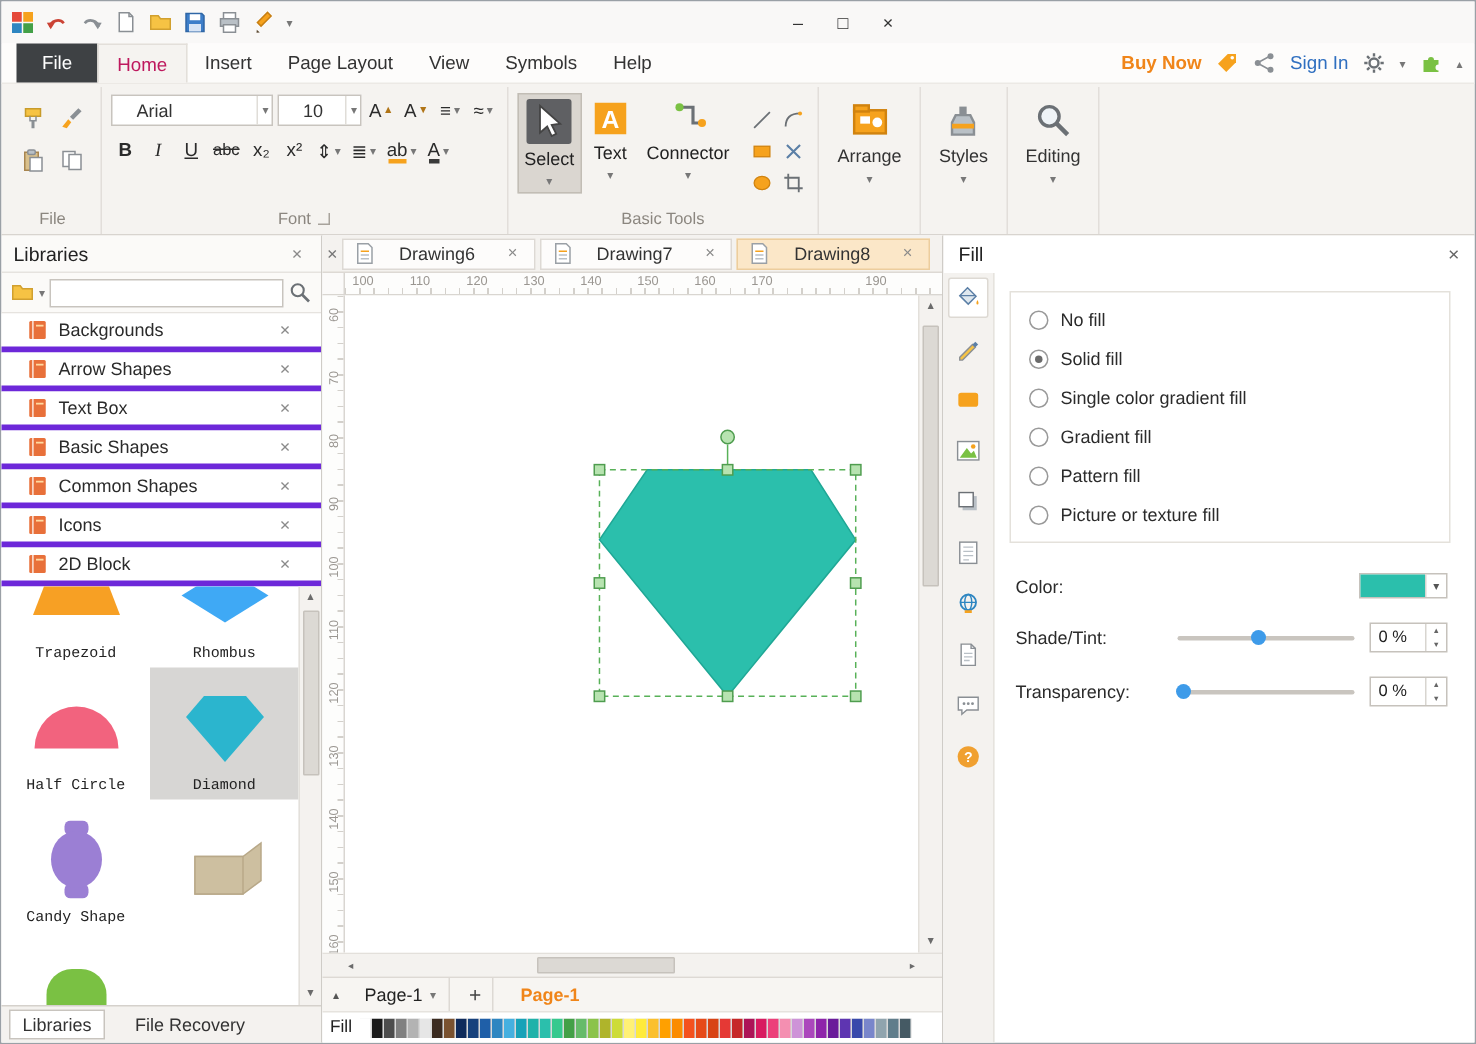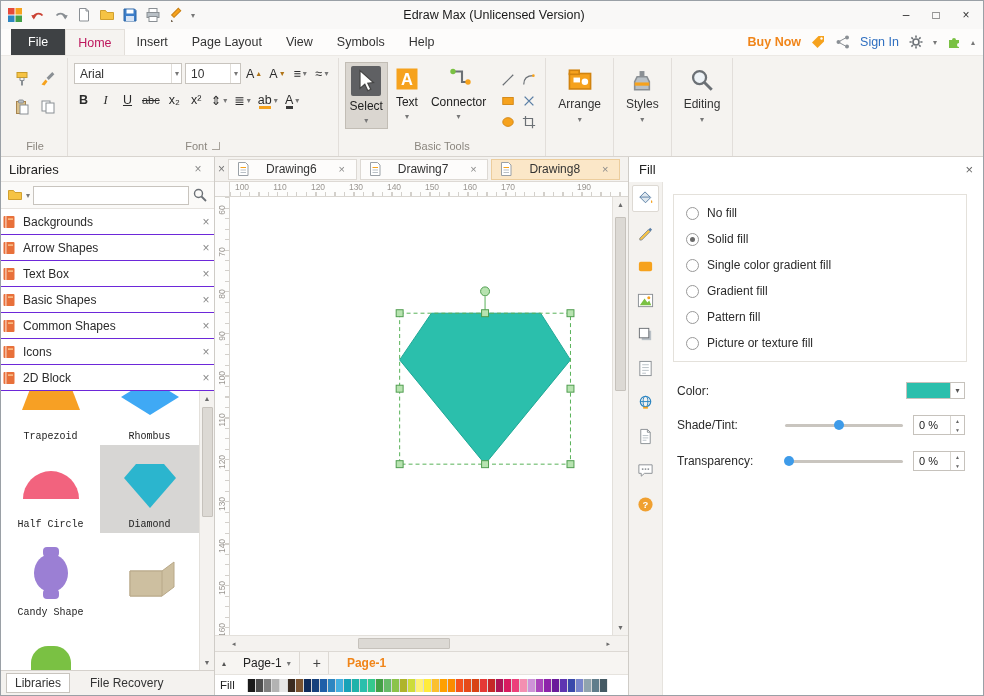--- a/index.html
+++ b/index.html
@@ -28,21 +28,21 @@
 .signin{color:#2f6fc0;font-size:12.5px}
 
 
 .ribbon{height:101px;flex:none;background:#f5f3f0;display:flex;padding:2px 2px 0;border-bottom:1px solid #d8d4cf}
 .rgroup{display:flex;flex-direction:column;border-right:1px solid #e2deda;padding:3px 6px 0}
 .rlabel{margin-top:auto;display:flex;align-items:center;justify-content:center;gap:5px;font-size:11px;color:#8b867f;padding:3px 2px 4px}
 .dlauncher{width:8px;height:8px;border-right:1px solid #a8a39c;border-bottom:1px solid #a8a39c}
 .filegrid{display:grid;grid-template-columns:26px 26px;grid-auto-rows:28px;align-items:center;justify-items:center;margin-top:4px}
 .fontrows{display:flex;flex-direction:column;gap:6px;margin-top:2px}
 .frow{display:flex;align-items:center;gap:3px}
-.combo{display:flex;align-items:center;width:108px;height:21px;border:1px solid #c8c4be;background:#fff;padding:0 2px 0 5px;font-size:12px}
+.combo{display:flex;align-items:center;width:108px;height:21px;border:1px solid #c8c4be;background:#fff;padding:0 2px 0 16px;font-size:12px}
 .combo.small{width:56px}
 .combo .cv{flex:1;overflow:hidden;white-space:nowrap}
 .combo .caret{border-left:1px solid #e0ddd8;padding-left:3px;height:100%;display:flex;align-items:center}
 .fbtn{min-width:19px;height:20px;display:inline-flex;align-items:center;justify-content:center;font-size:12.5px;color:#2b2b2b;padding:0 2px;position:relative}
 .fbtn sup{font-size:7px;color:#b07416;margin-left:1px}
 .fbtn .caret{margin-left:2px}
 .fbtn.b{font-weight:bold}
 .fbtn.i{font-style:italic;font-family:"Liberation Serif",serif}
 .fbtn.u{text-decoration:underline}
 .fbtn.strike{text-decoration:line-through;font-size:11px}
@@ -63,21 +63,21 @@
 
 .main{flex:1;display:flex;min-height:0}
 
 
 .left-panel{width:214px;flex:none;display:flex;flex-direction:column;background:#fbfaf8;border-right:1px solid #cfccc7;min-height:0}
 .lp-header{height:25px;flex:none;display:flex;align-items:center;padding:0 8px;font-size:13px;color:#222;border-bottom:1px solid #e6e3df}
 .xbtn{margin-left:auto;color:#8a8a8a;font-size:12px;width:16px;text-align:center}
 .lib-item .xbtn{margin-left:0}
 .lp-search{height:27px;flex:none;display:flex;align-items:center;gap:3px;padding:0 6px;border-bottom:1px solid #e6e3df}
 .lp-search input{flex:1;height:19px;border:1px solid #c8c4be;background:#fff;font-size:11px;padding:0 4px;min-width:0;font-family:inherit}
-.lib-item{height:26px;flex:none;display:flex;align-items:center;gap:6px;padding:0 0;background:#fff;border-bottom:1px solid #6d28d9}
+.lib-item{height:26px;flex:none;display:flex;align-items:center;gap:6px;padding:0 16px;background:#fff;border-bottom:4px solid #6d28d9}
 .lib-item .lbl{flex:1;font-size:12px;color:#2b2b2b}
 .shape-area{flex:1;min-height:0;display:flex;background:#fff}
 .shape-cellwrap{flex:1;overflow:hidden;position:relative}
 .shape-cells{display:grid;grid-template-columns:1fr 1fr;margin-top:-34px}
 .shape-cell{height:88px;display:flex;flex-direction:column;align-items:center;padding:6px 2px 3px}
 .shape-cell .shp{flex:1;display:flex;align-items:center;justify-content:center}
 .shape-cell.selected{background:#d7d6d4}
 .shape-label{font-family:"Liberation Mono",monospace;font-size:10px;color:#222;white-space:nowrap}
 .grid-scroll{width:15px;flex:none;background:#f4f2ef;border-left:1px solid #e3e0db;display:flex;flex-direction:column;align-items:center;padding:1px 0}
 .scroll-arrow{font-size:7px;color:#6b6b6b;height:13px;display:flex;align-items:center}
@@ -202,21 +202,20 @@
           </svg>
         </span>
         <span data-icon="style-tool">
           <svg viewBox="0 0 16 16">
             <rect x="6.3" y="1" width="3.4" height="9.5" transform="rotate(45 8 6)" fill="#f6a21d" stroke="#c87f12"></rect>
             <polygon points="3.2,12.8 3,14.9 5.2,14.6" fill="#5d4a32"></polygon>
           </svg>
         </span>
         <span class="caret">▾</span>
       </div>
-    <div class="win-title">Edraw Max (Unlicensed Version)</div>
     <div class="wincontrols">
       <span>–</span>
       <span>□</span>
       <span>×</span>
     </div>
   </div>
 
   <div class="menubar">
     <div class="file-tab">File</div>
     <div class="menu-tabs" id="menu-tabs">

